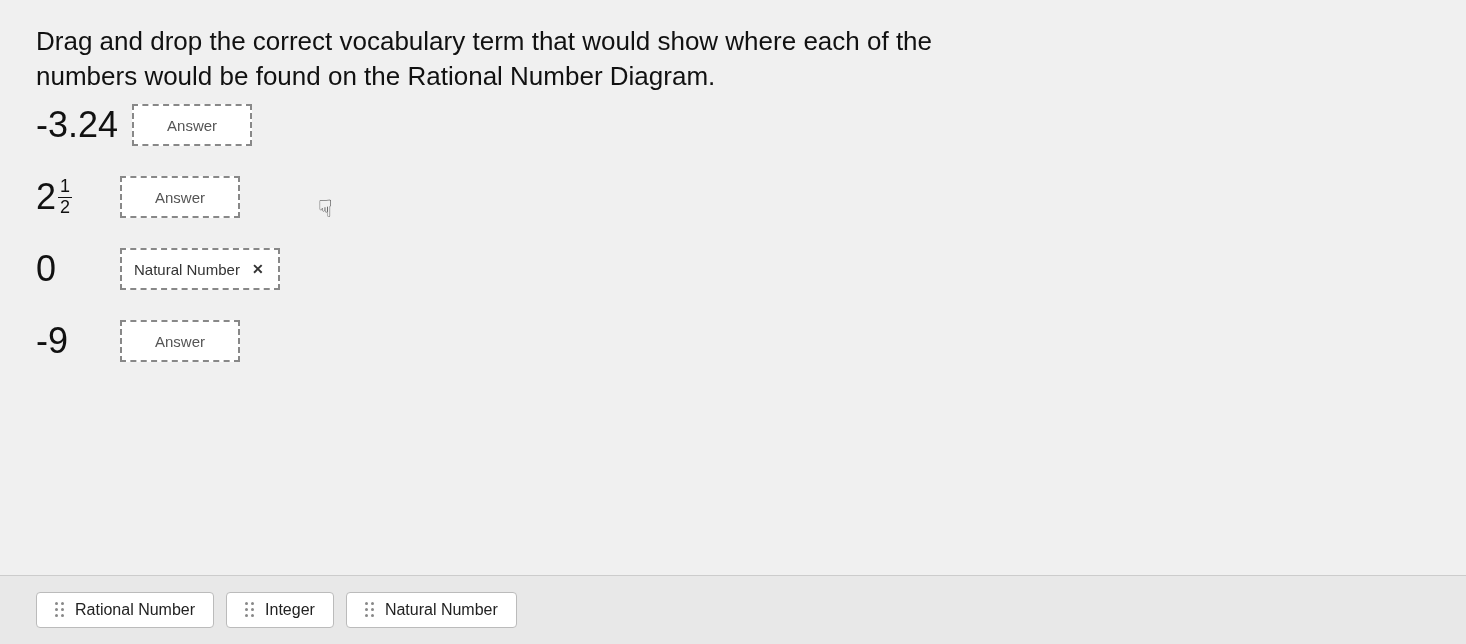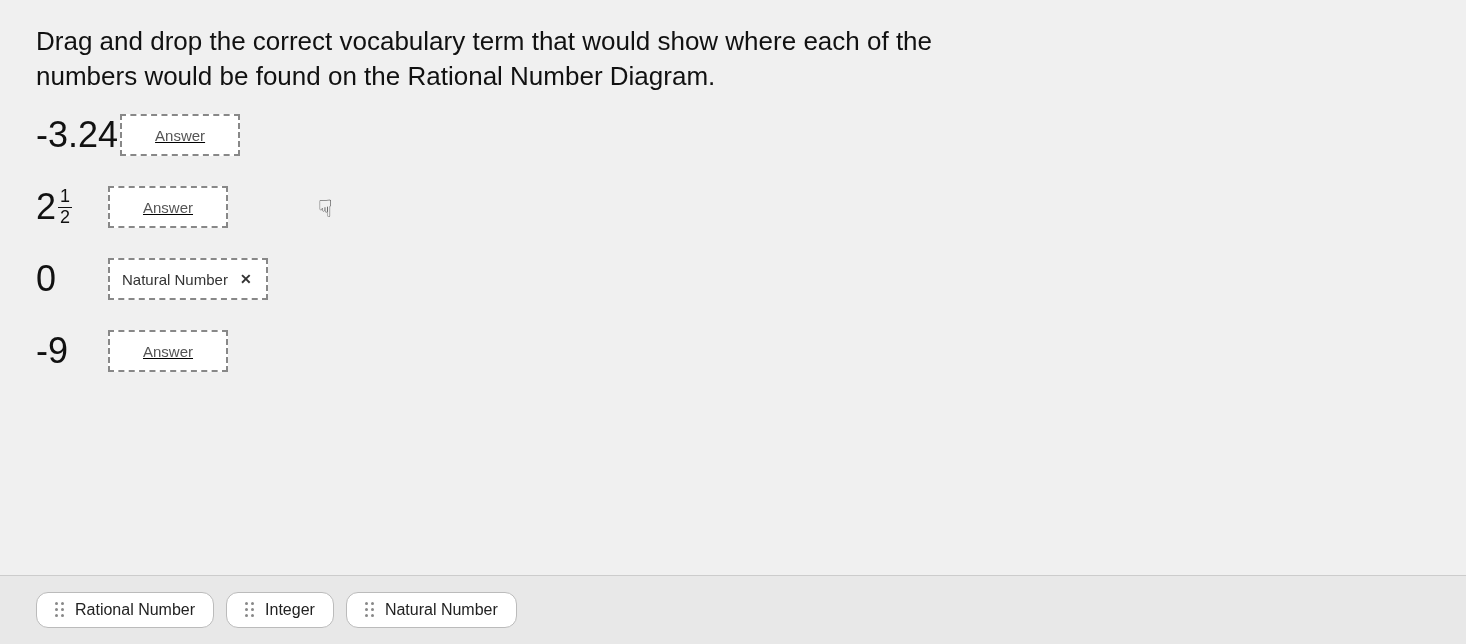--- a/index.html
+++ b/index.html
@@ -29,22 +29,22 @@
     }
 
     .problems-list {
       display: flex;
       flex-direction: column;
       gap: 10px;
     }
 
     .problem-row {
       display: flex;
-      align-items: flex-end;
-      gap: 2px;
+      align-items: center;
+      gap: 14px;
       min-height: 62px;
     }
 
     .problem-number {
       font-size: 36px;
       font-weight: 400;
       color: #111;
       min-width: 70px;
       display: flex;
       align-items: center;
@@ -83,21 +83,20 @@
     .answer-box {
       border: 2px dashed #888;
       padding: 8px 17px;
       min-width: 120px;
       min-height: 42px;
       display: flex;
       align-items: center;
       justify-content: center;
       background: white;
       cursor: pointer;
-      text-decoration: underline;
     }
 
     .answer-box-text {
       font-size: 15px;
       color: #555;
     }
 
     .answer-filled {
       border: 2px dashed #888;
       padding: 6px 12px;
@@ -143,21 +142,21 @@
       border-top: 1px solid #ccc;
       padding: 16px 36px;
       display: flex;
       gap: 12px;
       align-items: center;
     }
 
     .vocab-chip {
       background: white;
       border: 1.5px solid #bbb;
-      border-radius: 12px;
+      border-radius: 4px;
       padding: 8px 18px;
       display: flex;
       align-items: center;
       gap: 8px;
       font-size: 16px;
       color: #222;
       cursor: grab;
       user-select: none;
     }
 

